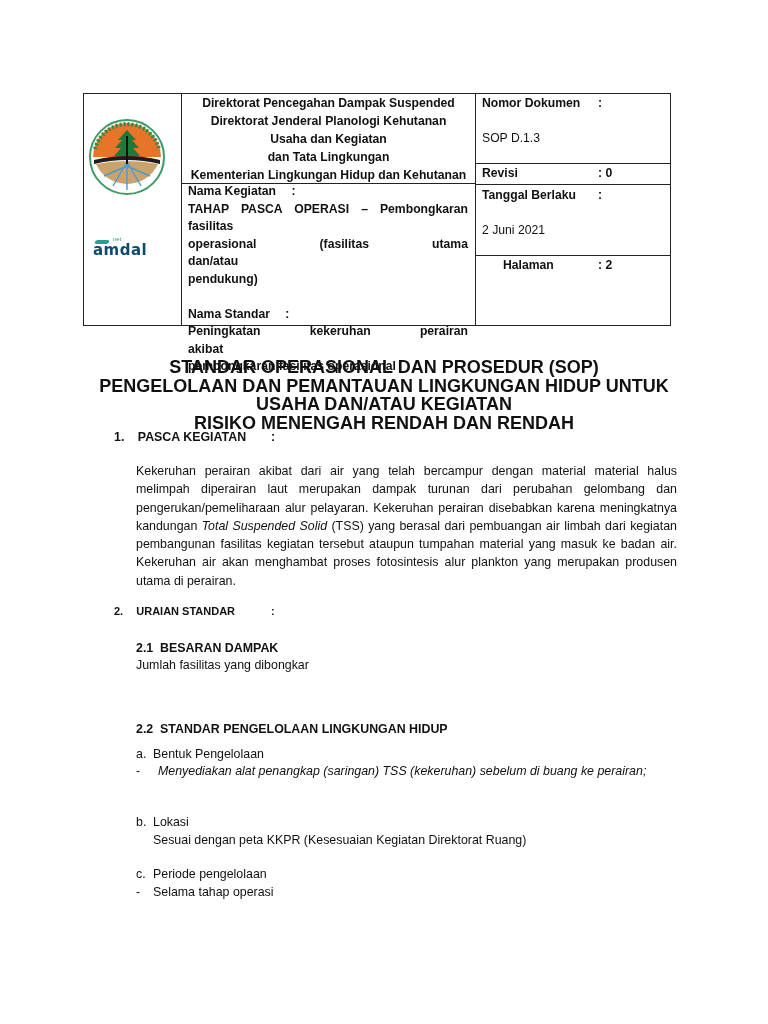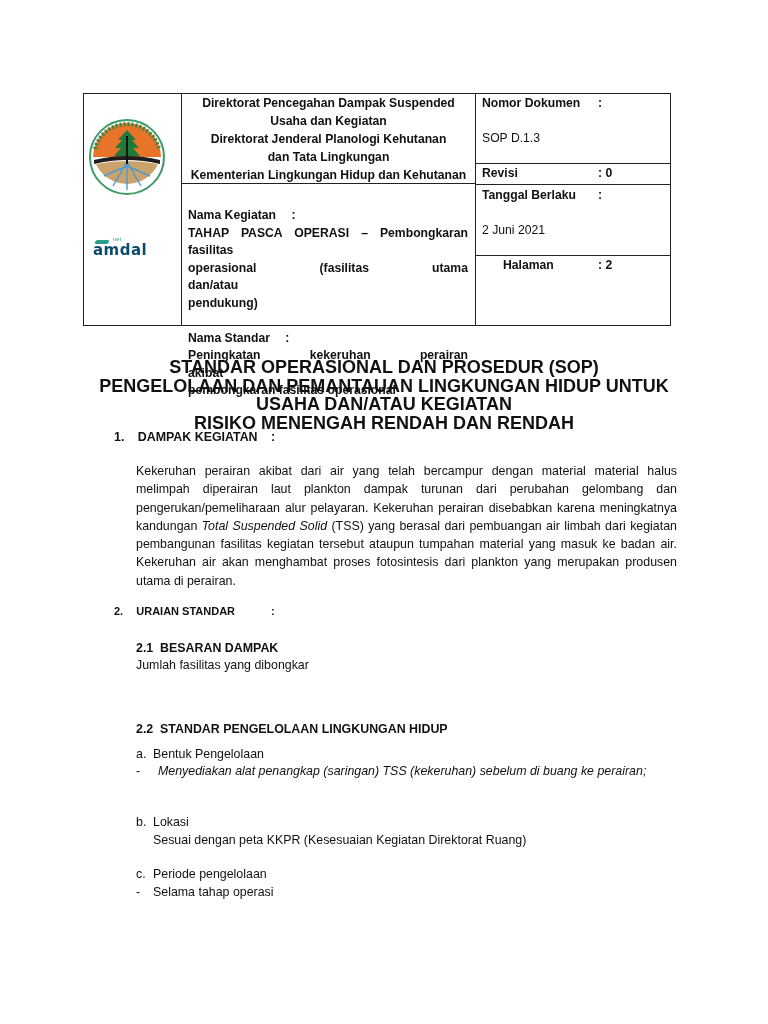--- a/index.html
+++ b/index.html
@@ -44,27 +44,27 @@
   </svg>
 
   <div class="abs" style="left:93px;top:238px;width:60px;height:20px;">
     <div class="abs" style="left:2px;top:2px;width:14px;height:4px;background:#2a9d8f;border-radius:3px;transform:skewX(-20deg);"></div>
     <div class="abs" style="left:20px;top:-2px;font-size:6px;color:#2a9d8f;">net</div>
     <div class="abs" style="left:0px;top:3px;font-size:15px;font-weight:bold;color:#0c4a6e;letter-spacing:0.5px;font-family:'DejaVu Sans',sans-serif;">amdal</div>
   </div>
 
   <div class="cell-text bold center" style="left:182px;top:94px;width:293px;">
     <div>Direktorat Pencegahan Dampak Suspended</div>
+    <div>Direktorat Jenderal Planologi Kehutanan</div>
     <div>Usaha dan Kegiatan</div>
-    <div>Direktorat Jenderal Planologi Kehutanan</div>
     <div>dan Tata Lingkungan</div>
     <div>Kementerian Lingkungan Hidup dan Kehutanan</div>
   </div>
 
-  <div class="cell-text bold" style="left:188px;top:183px;width:280px;line-height:17.5px;margin-top:24px;">
+  <div class="cell-text bold" style="left:188px;top:183px;width:280px;line-height:17.5px;">
     <div>
       <span>Nama Kegiatan</span>
       <span style="margin-left:12px;">:</span>
     </div>
     <div class="justify-full">TAHAP PASCA OPERASI – Pembongkaran fasilitas</div>
     <div class="justify-full" style="word-spacing:32px;">operasional (fasilitas utama dan/atau</div>
     <div>pendukung)</div>
     <div style="height:17.5px;"></div>
     <div>
       <span>Nama Standar</span>
@@ -90,33 +90,33 @@
 </div>
 
 <div class="abs bold center" style="left:80px;top:358px;width:608px;font-size:18px;line-height:18.5px;">
   <div>STANDAR OPERASIONAL DAN PROSEDUR (SOP)</div>
   <div>PENGELOLAAN DAN PEMANTAUAN LINGKUNGAN HIDUP UNTUK USAHA DAN/ATAU KEGIATAN</div>
   <div>RISIKO MENENGAH RENDAH DAN RENDAH</div>
 </div>
 
 <div class="abs bold" style="left:114px;top:428px;font-size:12.4px;line-height:18px;">
   <span>1.</span>
-  <span style="margin-left:10px;">DAMPAK KEGIATAN</span>
+  <span style="margin-left:10px;">PASCA KEGIATAN</span>
   <span style="position:absolute;left:157px;">:</span>
 </div>
 
 <div class="body-text" style="left:136px;top:462px;width:541px;">
   <div class="justify-full">Kekeruhan perairan akibat dari air yang telah bercampur dengan material material halus</div>
-  <div class="justify-full">melimpah diperairan laut plankton dampak turunan dari perubahan gelombang dan</div>
+  <div class="justify-full">melimpah diperairan laut merupakan dampak turunan dari perubahan gelombang dan</div>
   <div class="justify-full">pengerukan/pemeliharaan alur pelayaran. Kekeruhan perairan disebabkan karena meningkatnya</div>
   <div class="justify-full">
     <span>kandungan </span><i>Total Suspended Solid</i><span> (TSS) yang berasal dari pembuangan air limbah dari kegiatan</span>
   </div>
   <div class="justify-full">pembangunan fasilitas kegiatan tersebut ataupun tumpahan material yang masuk ke badan air.</div>
-  <div class="justify-full">Kekeruhan air akan menghambat proses fotosintesis dari plankton yang merupakan produsen</div>
+  <div class="justify-full">Kekeruhan air akan menghambat proses fotosintesis alur plankton yang merupakan produsen</div>
   <div>utama di perairan.</div>
 </div>
 
 <div class="abs bold" style="left:114px;top:602px;font-size:11px;line-height:18px;">
   <span>2.</span>
   <span style="margin-left:10px;">URAIAN STANDAR</span>
   <span style="position:absolute;left:157px;">:</span>
 </div>
 
 <div class="body-text bold" style="left:136px;top:639px;white-space:pre;">2.1  BESARAN DAMPAK</div>

